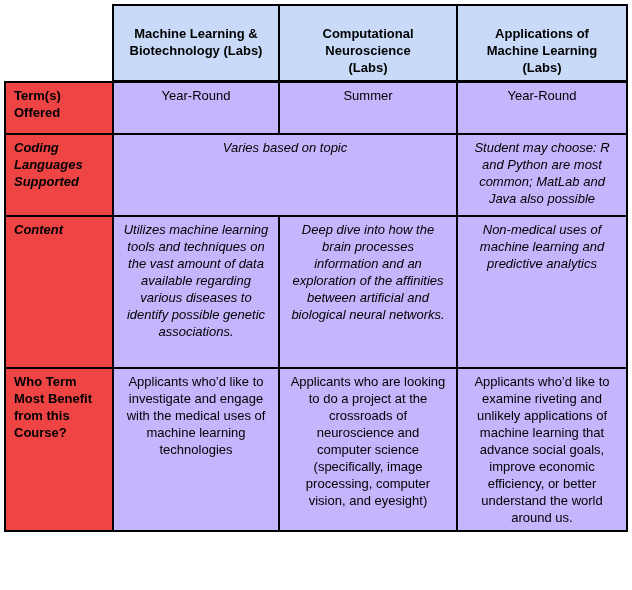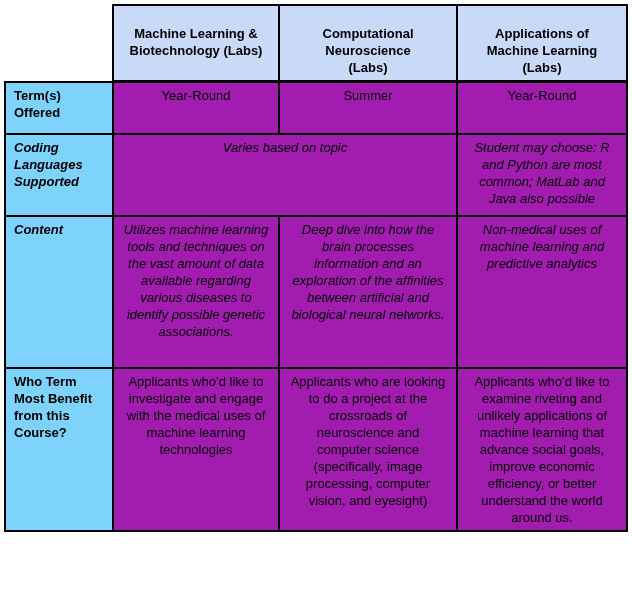--- a/index.html
+++ b/index.html
@@ -44,27 +44,27 @@
   }
   th.colhead {
     background: #c9daf8;
     font-weight: bold;
     text-align: center;
     white-space: pre-line;
     padding: 19px 4px 4px 4px;
     border-bottom-width: 3px;
   }
   th.rowhead {
-    background: #7dd3fc;
+    background: #ef4444;
     font-weight: bold;
     text-align: left;
     padding: 4px 6px 4px 8px;
   }
   td.body {
-    background: #a21caf;
+    background: #c4b5fd;
     text-align: center;
     padding: 4px 9px;
   }
 </style>
 </head>
 <body>
 
 <div class="page">
   <table class="course-table">
     <colgroup>

